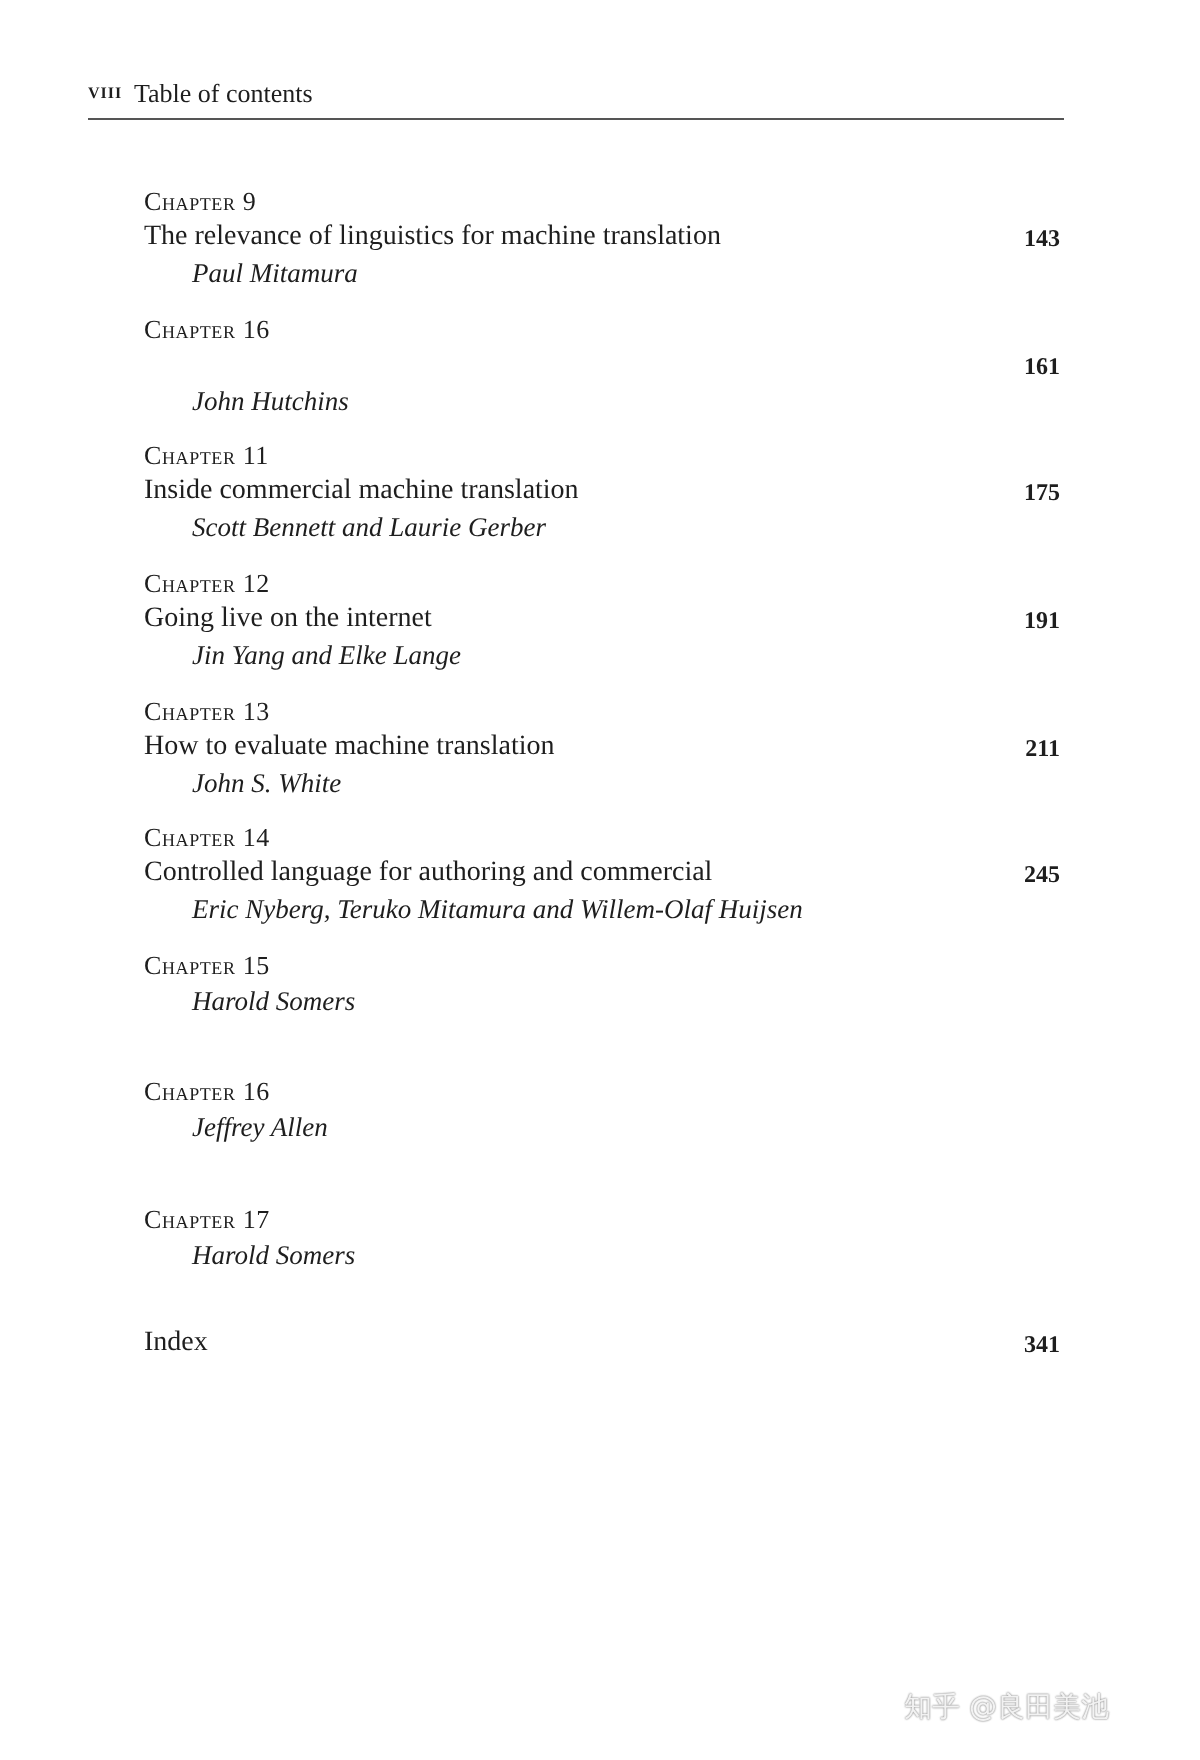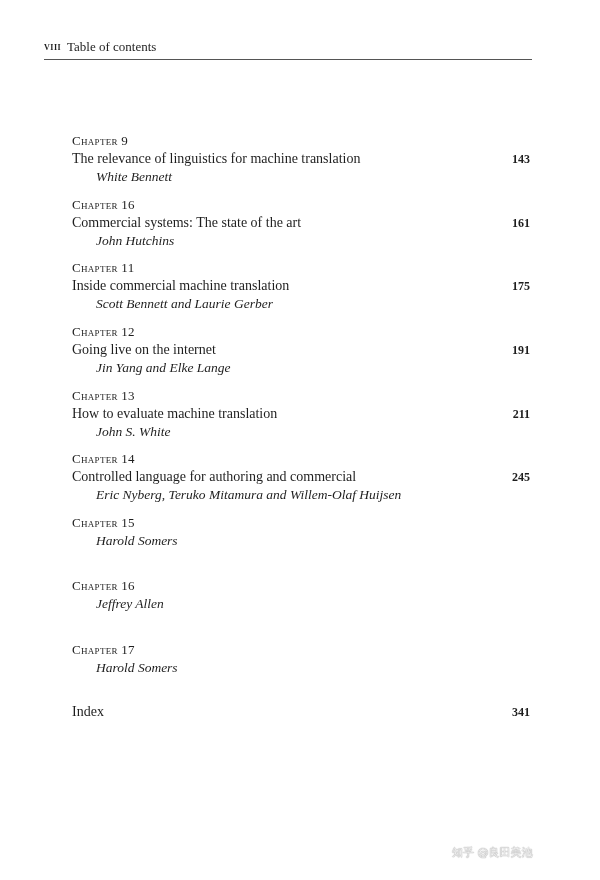--- a/index.html
+++ b/index.html
@@ -2,46 +2,46 @@
 <html><head>
 <meta charset="utf-8">
 <style>
   html, body { margin:0; padding:0; }
   body { width:600px; height:880px; background:#ffffff; position:relative; overflow:hidden;
          font-family:"Liberation Serif","DejaVu Serif",serif; color:#1e1e1e; }
   .header { position:absolute; left:44px; top:40px; width:488px; height:20px; }
   .header .folio { position:absolute; left:0; top:0; font-size:11px; font-weight:bold; letter-spacing:0.5px; font-variant:small-caps; }
   .header .title { position:absolute; left:23px; top:-1px; font-size:13px; }
   .rule { position:absolute; left:44px; top:59px; width:488px; height:1px; background:#555; }
-  .entry { position:absolute; left:72px; width:460px;margin-top:40px; }
+  .entry { position:absolute; left:72px; width:460px; }
   .chap { font-size:13px; font-variant:small-caps; letter-spacing:0.3px; height:18px; line-height:18px; }
   .row { position:relative; height:18px; line-height:18px; font-size:14px;font-family:Liberation Serif, serif; }
   .row .page { position:absolute; right:2px; top:0; font-size:12px; font-weight:bold; }
   .author { font-style:italic; font-size:13.5px; padding-left:24px; height:18px; line-height:18px; }
-  .watermark { position:absolute; left:452px; top:845px; font-family:"DejaVu Sans",sans-serif; font-size:11px;
+  .watermark { position:absolute; left:452px; top:845px; font-family:"DejaVu Sans",sans-serif; font-size:14px;
                color:#f2f2f2; text-shadow:0 0 1px #9a9a9a, 0 0 1px #9a9a9a; }
 </style>
 </head>
 <body>
 
 <div class="header">
   <span class="folio">viii</span>
   <span class="title">Table of contents</span>
 </div>
 <div class="rule"></div>
 
 <div class="entry" style="top:92px">
   <div class="chap">Chapter 9</div>
   <div class="row"><span>The relevance of linguistics for machine translation</span><span class="page">143</span></div>
-  <div class="author">White Bennett</div>
+  <div class="author">Paul Mitamura</div>
 </div>
 
 <div class="entry" style="top:156px">
   <div class="chap">Chapter 16</div>
-  <div class="row"><span>Commercial systems: The state of the art</span><span class="page">161</span></div>
+  <div class="row"><span class="page">161</span></div>
   <div class="author">John Hutchins</div>
 </div>
 
 <div class="entry" style="top:219px">
   <div class="chap">Chapter 11</div>
   <div class="row"><span>Inside commercial machine translation</span><span class="page">175</span></div>
   <div class="author">Scott Bennett and Laurie Gerber</div>
 </div>
 
 <div class="entry" style="top:283px">

